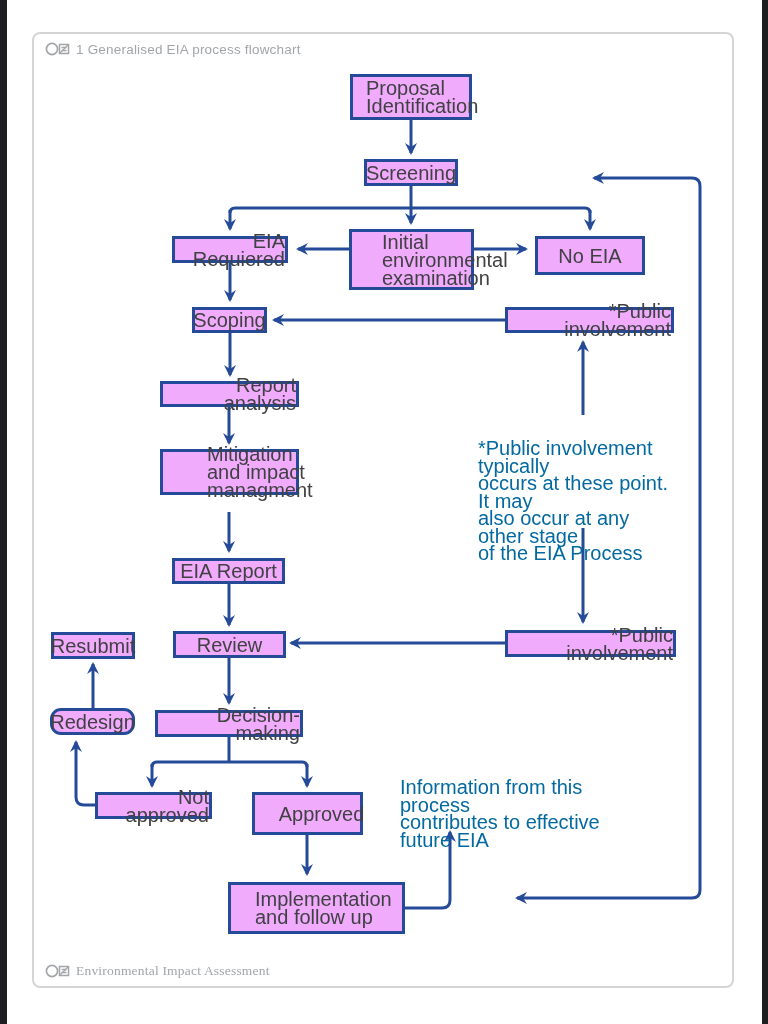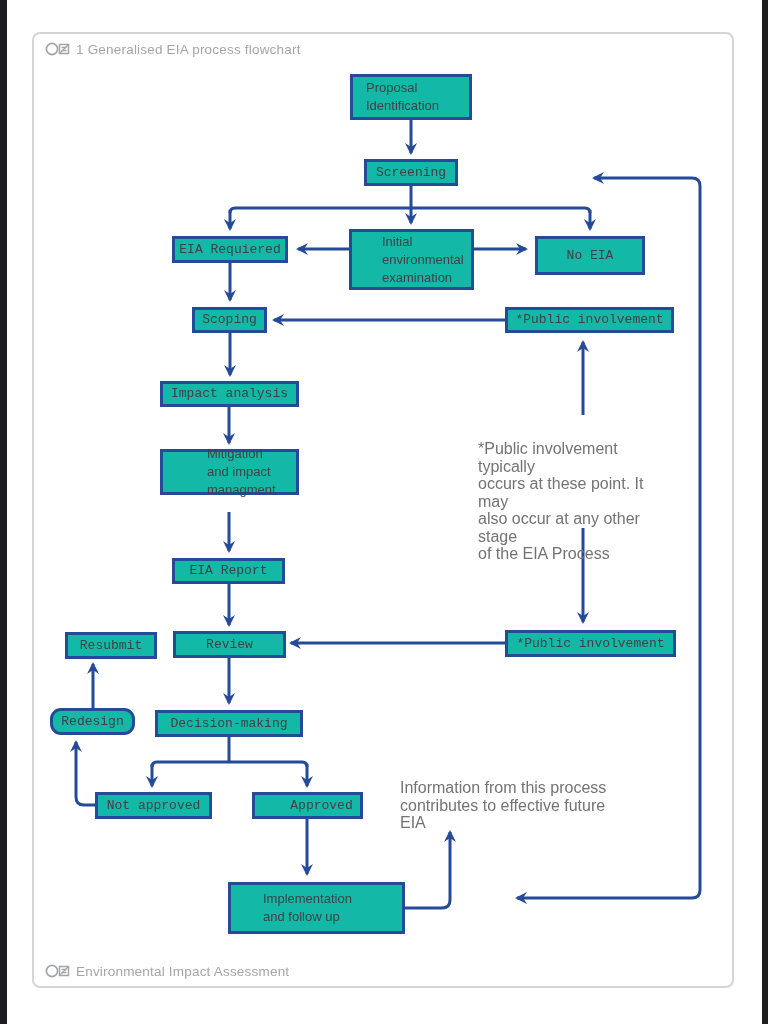--- a/index.html
+++ b/index.html
@@ -6,29 +6,29 @@
   .screen{position:relative;width:768px;height:1024px;background:#ffffff;overflow:hidden;
           font-family:"Liberation Sans", sans-serif;}
   .edge-strip{position:absolute;top:0;bottom:0;width:7px;background:#1e1e20;}
   .edge-strip.left{left:0;}
   .edge-strip.right{right:0;width:6px;}
   .page-frame{position:absolute;left:32px;top:32px;width:702px;height:956px;
               border:2px solid #d3d5d7;border-radius:8px;background:#ffffff;box-sizing:border-box;}
   .meta-row{position:absolute;left:45px;display:flex;align-items:flex-end;gap:4px;
             color:#a2a5a9;font-size:13.5px;letter-spacing:.2px;}
   .meta-row.header{top:41px;}
-  .meta-row.footer{top:963px;}
+  .meta-row.footer{top:963px;font-family:Liberation Serif, serif;}
   .meta-icon{flex:0 0 auto;display:block;}
   svg.arrows{position:absolute;left:0;top:0;width:768px;height:1024px;pointer-events:none;}
-  .node{position:absolute;box-sizing:border-box;background:#14b8a6;border:3px solid #254a97;
-        color:#414144;font-size:13px;line-height:18px;display:flex;align-items:center;
+  .node{position:absolute;box-sizing:border-box;background:#f0abfc;border:3px solid #254a97;
+        color:#414144;font-size:20px;line-height:18px;display:flex;align-items:center;
         white-space:pre-line;}
-  .node.center{justify-content:center;text-align:left;font-family:Liberation Mono, monospace;}
+  .node.center{justify-content:center;text-align:right;}
   .node.left{justify-content:flex-start;text-align:left;}
-  .note{position:absolute;color:#737373;font-size:16px;line-height:17.5px;white-space:pre-line;}
+  .note{position:absolute;color:#0369a1;font-size:20px;line-height:17.5px;white-space:pre-line;}
 </style>
 </head>
 <body>
 
 <div class="screen">
   <div class="edge-strip left"></div>
   <div class="edge-strip right"></div>
   <div class="page-frame"></div>
 
   <div class="meta-row header">
@@ -96,33 +96,33 @@
       <div class="node left" style="left: 350px; top: 74px; width: 122px; height: 46px; padding-left: 13px;">Proposal
 Identification</div>
       <div class="node center" style="left: 364px; top: 159px; width: 94px; height: 27px;">Screening</div>
       <div class="node center" style="left: 172px; top: 236px; width: 116px; height: 27px;">EIA Requiered</div>
       <div class="node left" style="left: 349px; top: 229px; width: 125px; height: 61px; padding-left: 30px;">Initial
 environmental
 examination</div>
       <div class="node center" style="left: 535px; top: 236px; width: 110px; height: 39px;">No EIA</div>
       <div class="node center" style="left: 192px; top: 307px; width: 75px; height: 26px;">Scoping</div>
       <div class="node center" style="left: 505px; top: 307px; width: 169px; height: 26px;">*Public involvement</div>
-      <div class="node center" style="left: 160px; top: 381px; width: 139px; height: 26px;">Impact analysis</div>
+      <div class="node center" style="left: 160px; top: 381px; width: 139px; height: 26px;">Report analysis</div>
       <div class="node left" style="left: 160px; top: 449px; width: 139px; height: 46px; padding-left: 44px;">Mitigation
 and impact
 managment</div>
       <div class="node center" style="left: 172px; top: 558px; width: 113px; height: 26px;">EIA Report</div>
       <div class="node center" style="left: 173px; top: 631px; width: 113px; height: 27px;">Review</div>
       <div class="node center" style="left: 505px; top: 630px; width: 171px; height: 27px;">*Public involvement</div>
-      <div class="node center" style="left: 65px; top: 632px; width: 92px; height: 27px;">Resubmit</div>
+      <div class="node center" style="left: 51px; top: 632px; width: 84px; height: 27px;">Resubmit</div>
       <div class="node center" style="left: 50px; top: 708px; width: 85px; height: 27px; border-radius: 11px;">Redesign</div>
       <div class="node center" style="left: 155px; top: 710px; width: 148px; height: 27px;">Decision-making</div>
       <div class="node center" style="left: 95px; top: 792px; width: 117px; height: 27px;">Not approved</div>
-      <div class="node center" style="left: 252px; top: 792px; width: 111px; height: 27px; padding-left: 28px;">Approved</div>
-      <div class="node left" style="left: 228px; top: 882px; width: 177px; height: 52px; padding-left: 32px;">Implementation
+      <div class="node center" style="left: 252px; top: 792px; width: 111px; height: 43px; padding-left: 28px;">Approved</div>
+      <div class="node left" style="left: 228px; top: 882px; width: 177px; height: 52px; padding-left: 24px;">Implementation
 and follow up</div>
       <div class="note" style="left: 478px; top: 440px; width: 200px;">*Public involvement typically
 occurs at these point. It may
 also occur at any other stage
 of the EIA Process</div>
       <div class="note" style="left: 400px; top: 779px; width: 230px;">Information from this process
 contributes to effective future EIA</div>
     </div>
 </div>
 

